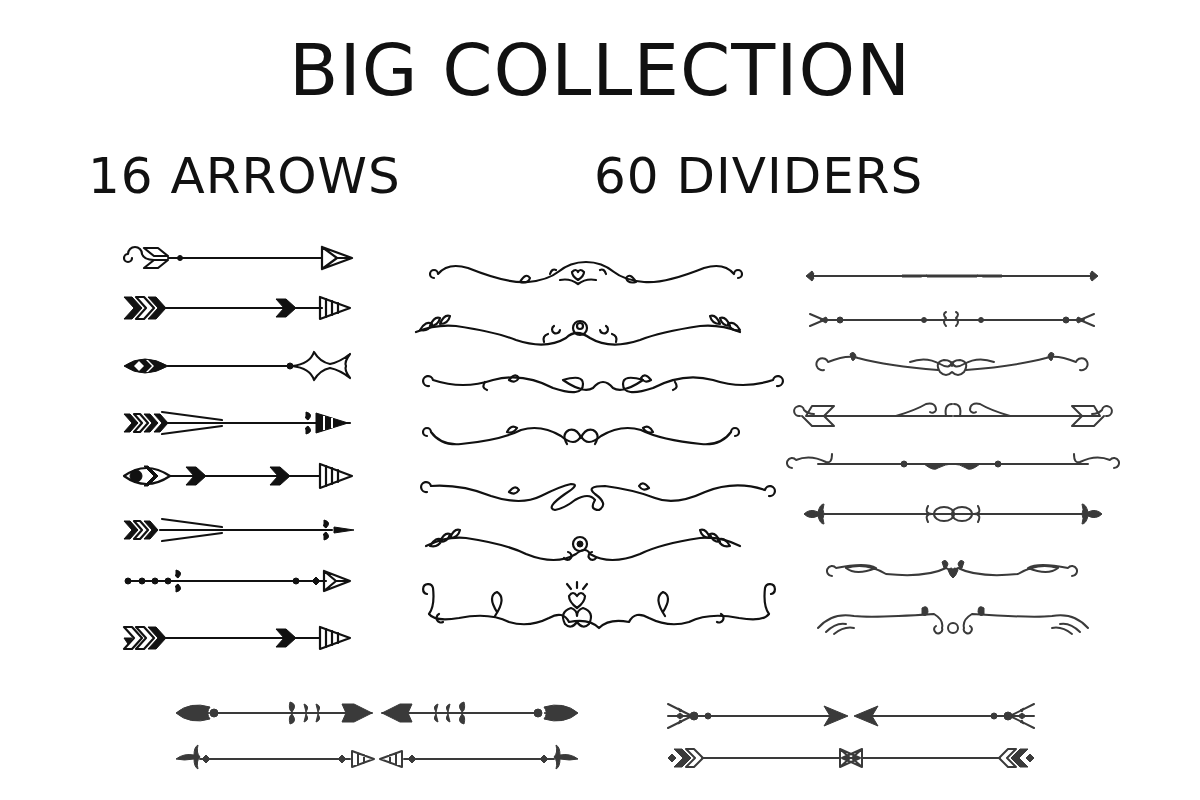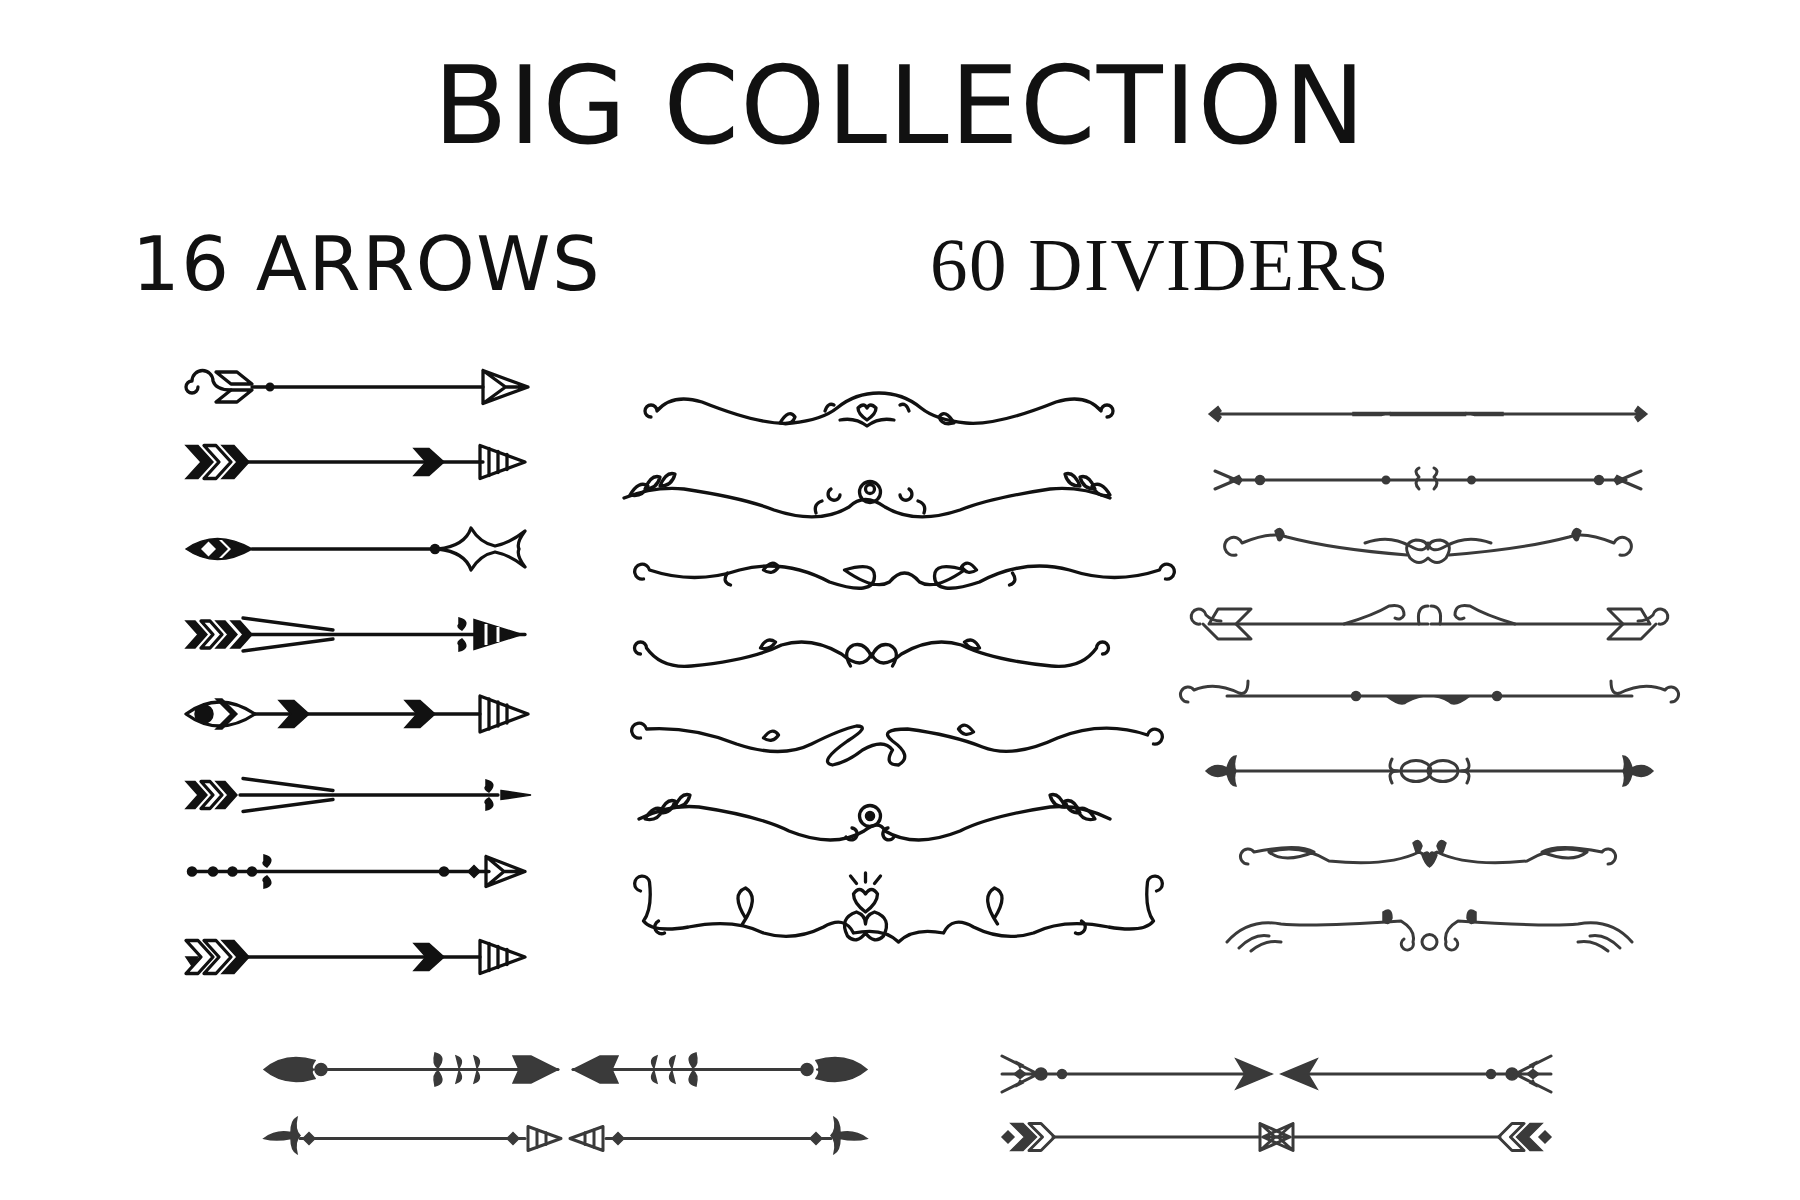--- a/index.html
+++ b/index.html
@@ -1,20 +1,20 @@
 <!DOCTYPE html>
 <html><head>
 <meta charset="utf-8">
 <style>
   html, body { margin:0; padding:0; }
   body { width:1200px; height:800px; background:#ffffff; position:relative; overflow:hidden; font-family:"DejaVu Sans", sans-serif; color:#111; }
   .title { position:absolute; left:0; width:1200px; top:30px; text-align:center; font-size:72px; font-weight:400; letter-spacing:1px; line-height:80px; }
   .subtitle { position:absolute; font-size:50px; line-height:60px; letter-spacing:1px; }
   .sub-arrows { left:88px; top:146px;text-align:right; }
-  .sub-dividers { left:620px; top:146px;font-family:Liberation Serif, serif; }
+  .sub-dividers { left:594px; top:146px; }
   svg.item { position:absolute; overflow:visible; }
   .ink { stroke:#111; fill:none; stroke-width:2.2; stroke-linecap:round; stroke-linejoin:round; }
   .fillink { fill:#111; stroke:#111; stroke-width:1; }
   .gray { stroke:#3a3a3a; fill:none; stroke-width:2; stroke-linecap:round; stroke-linejoin:round; }
   .grayfill { fill:#3a3a3a; stroke:#3a3a3a; stroke-width:1; }
 </style>
 </head>
 <body>
 
 <div class="title">BIG COLLECTION</div>

